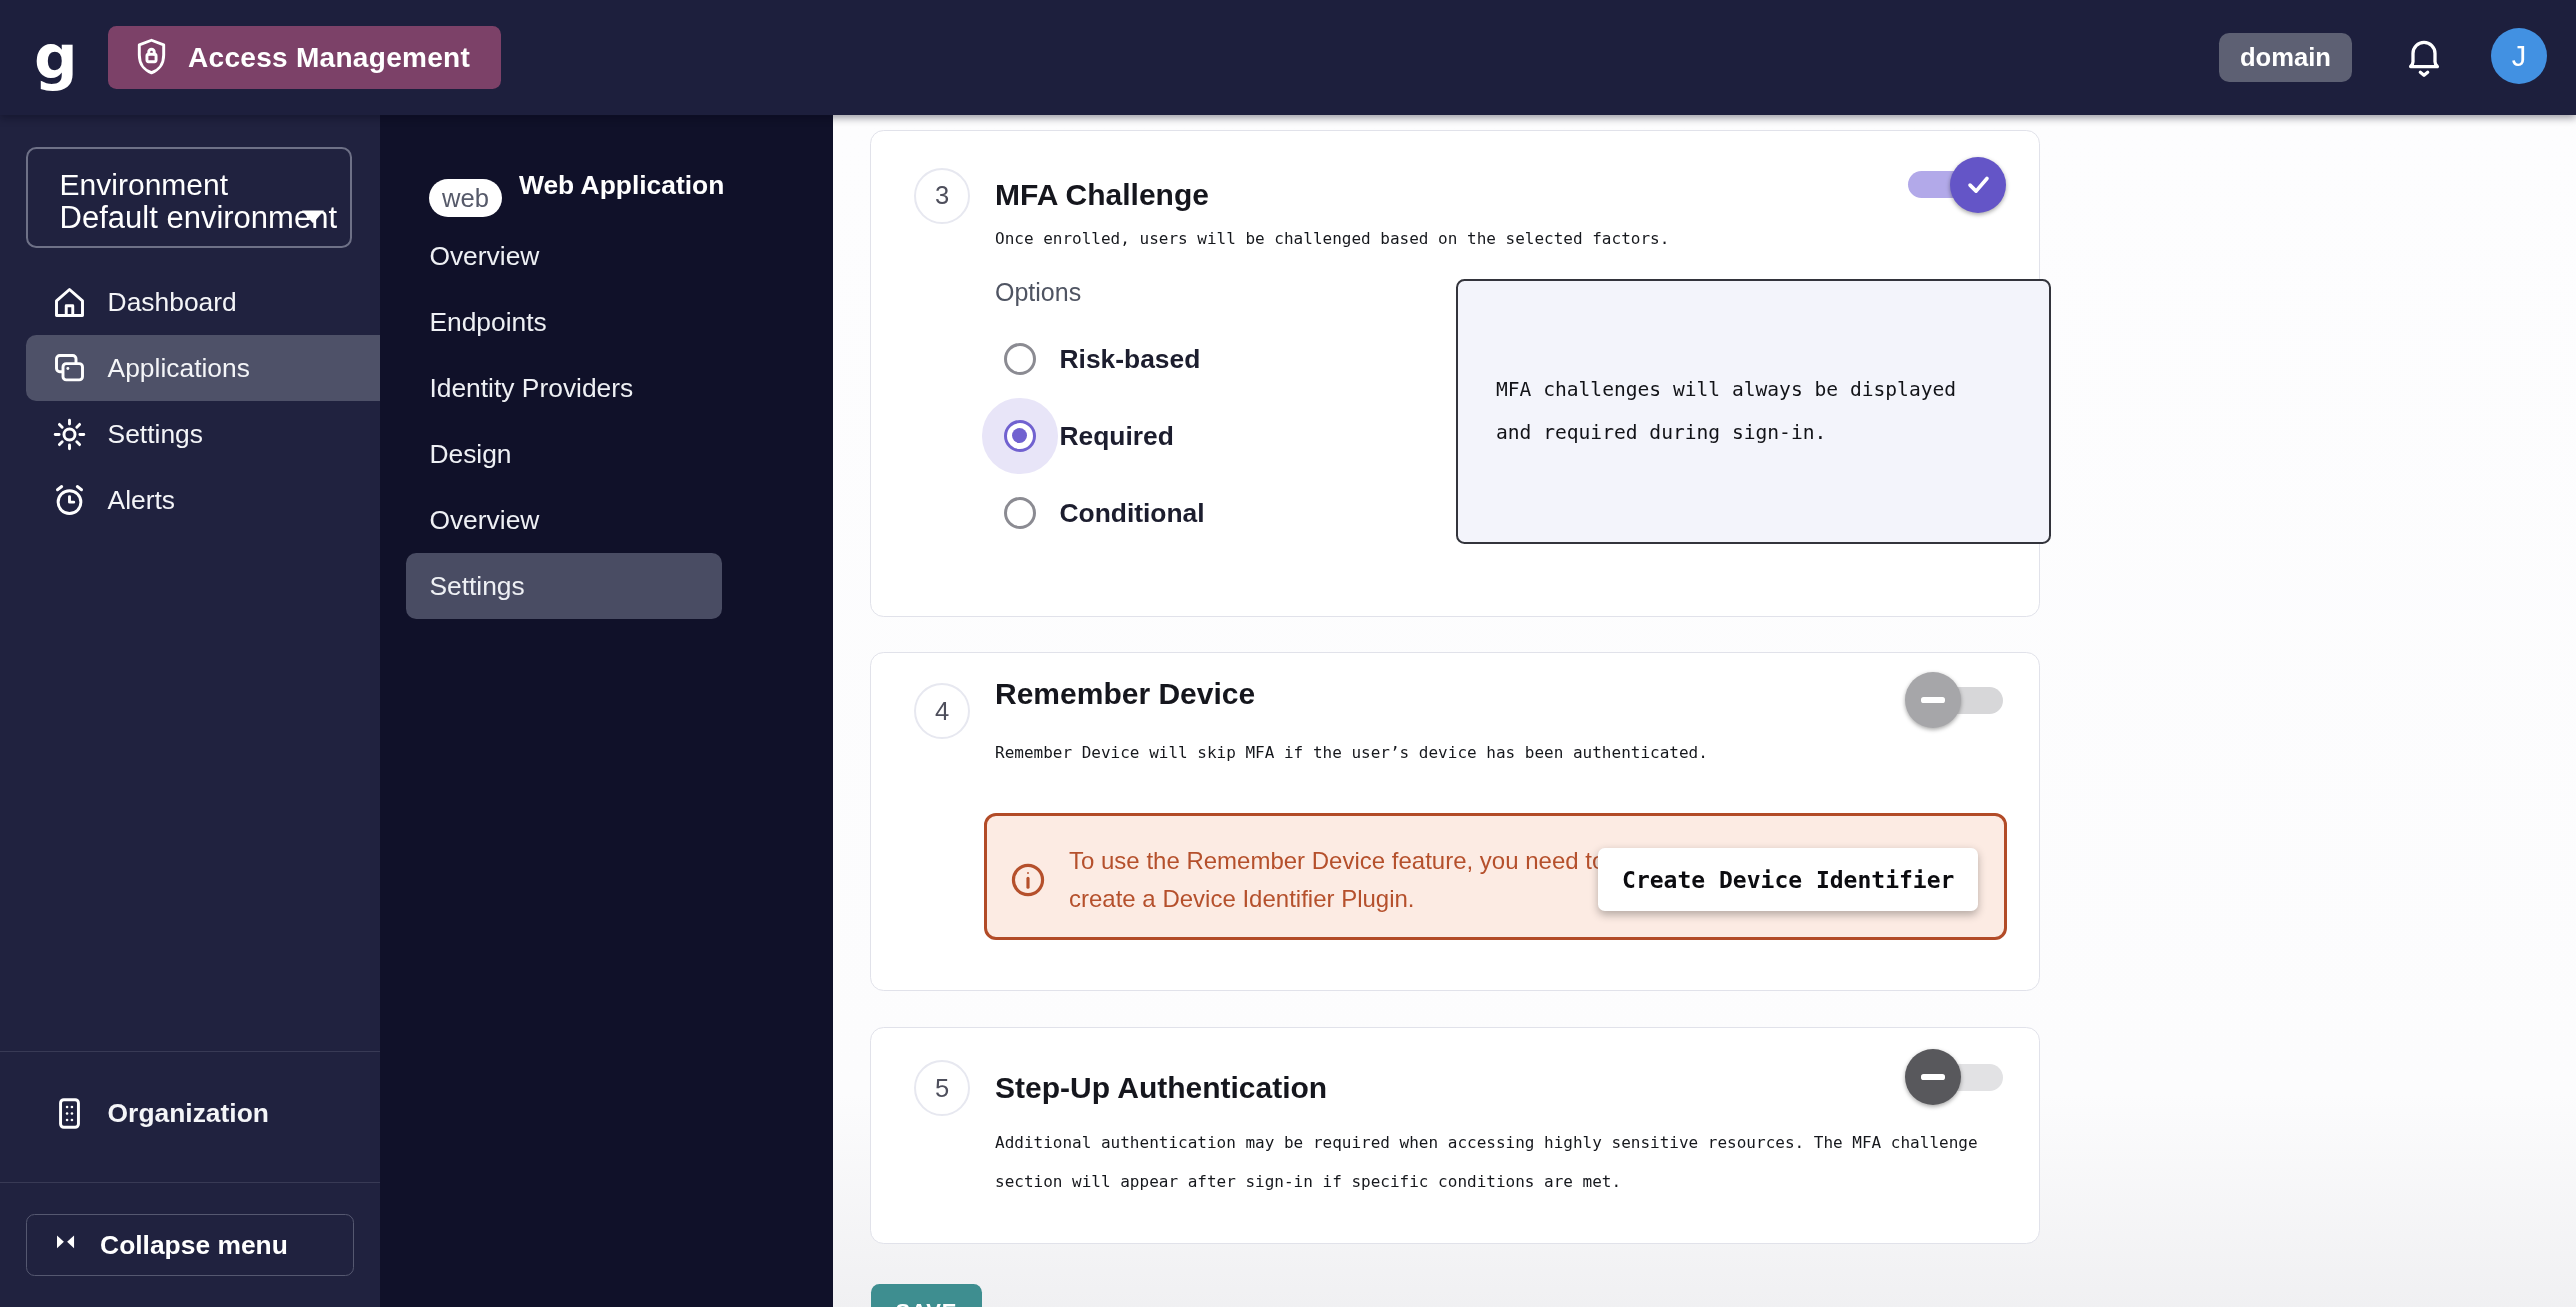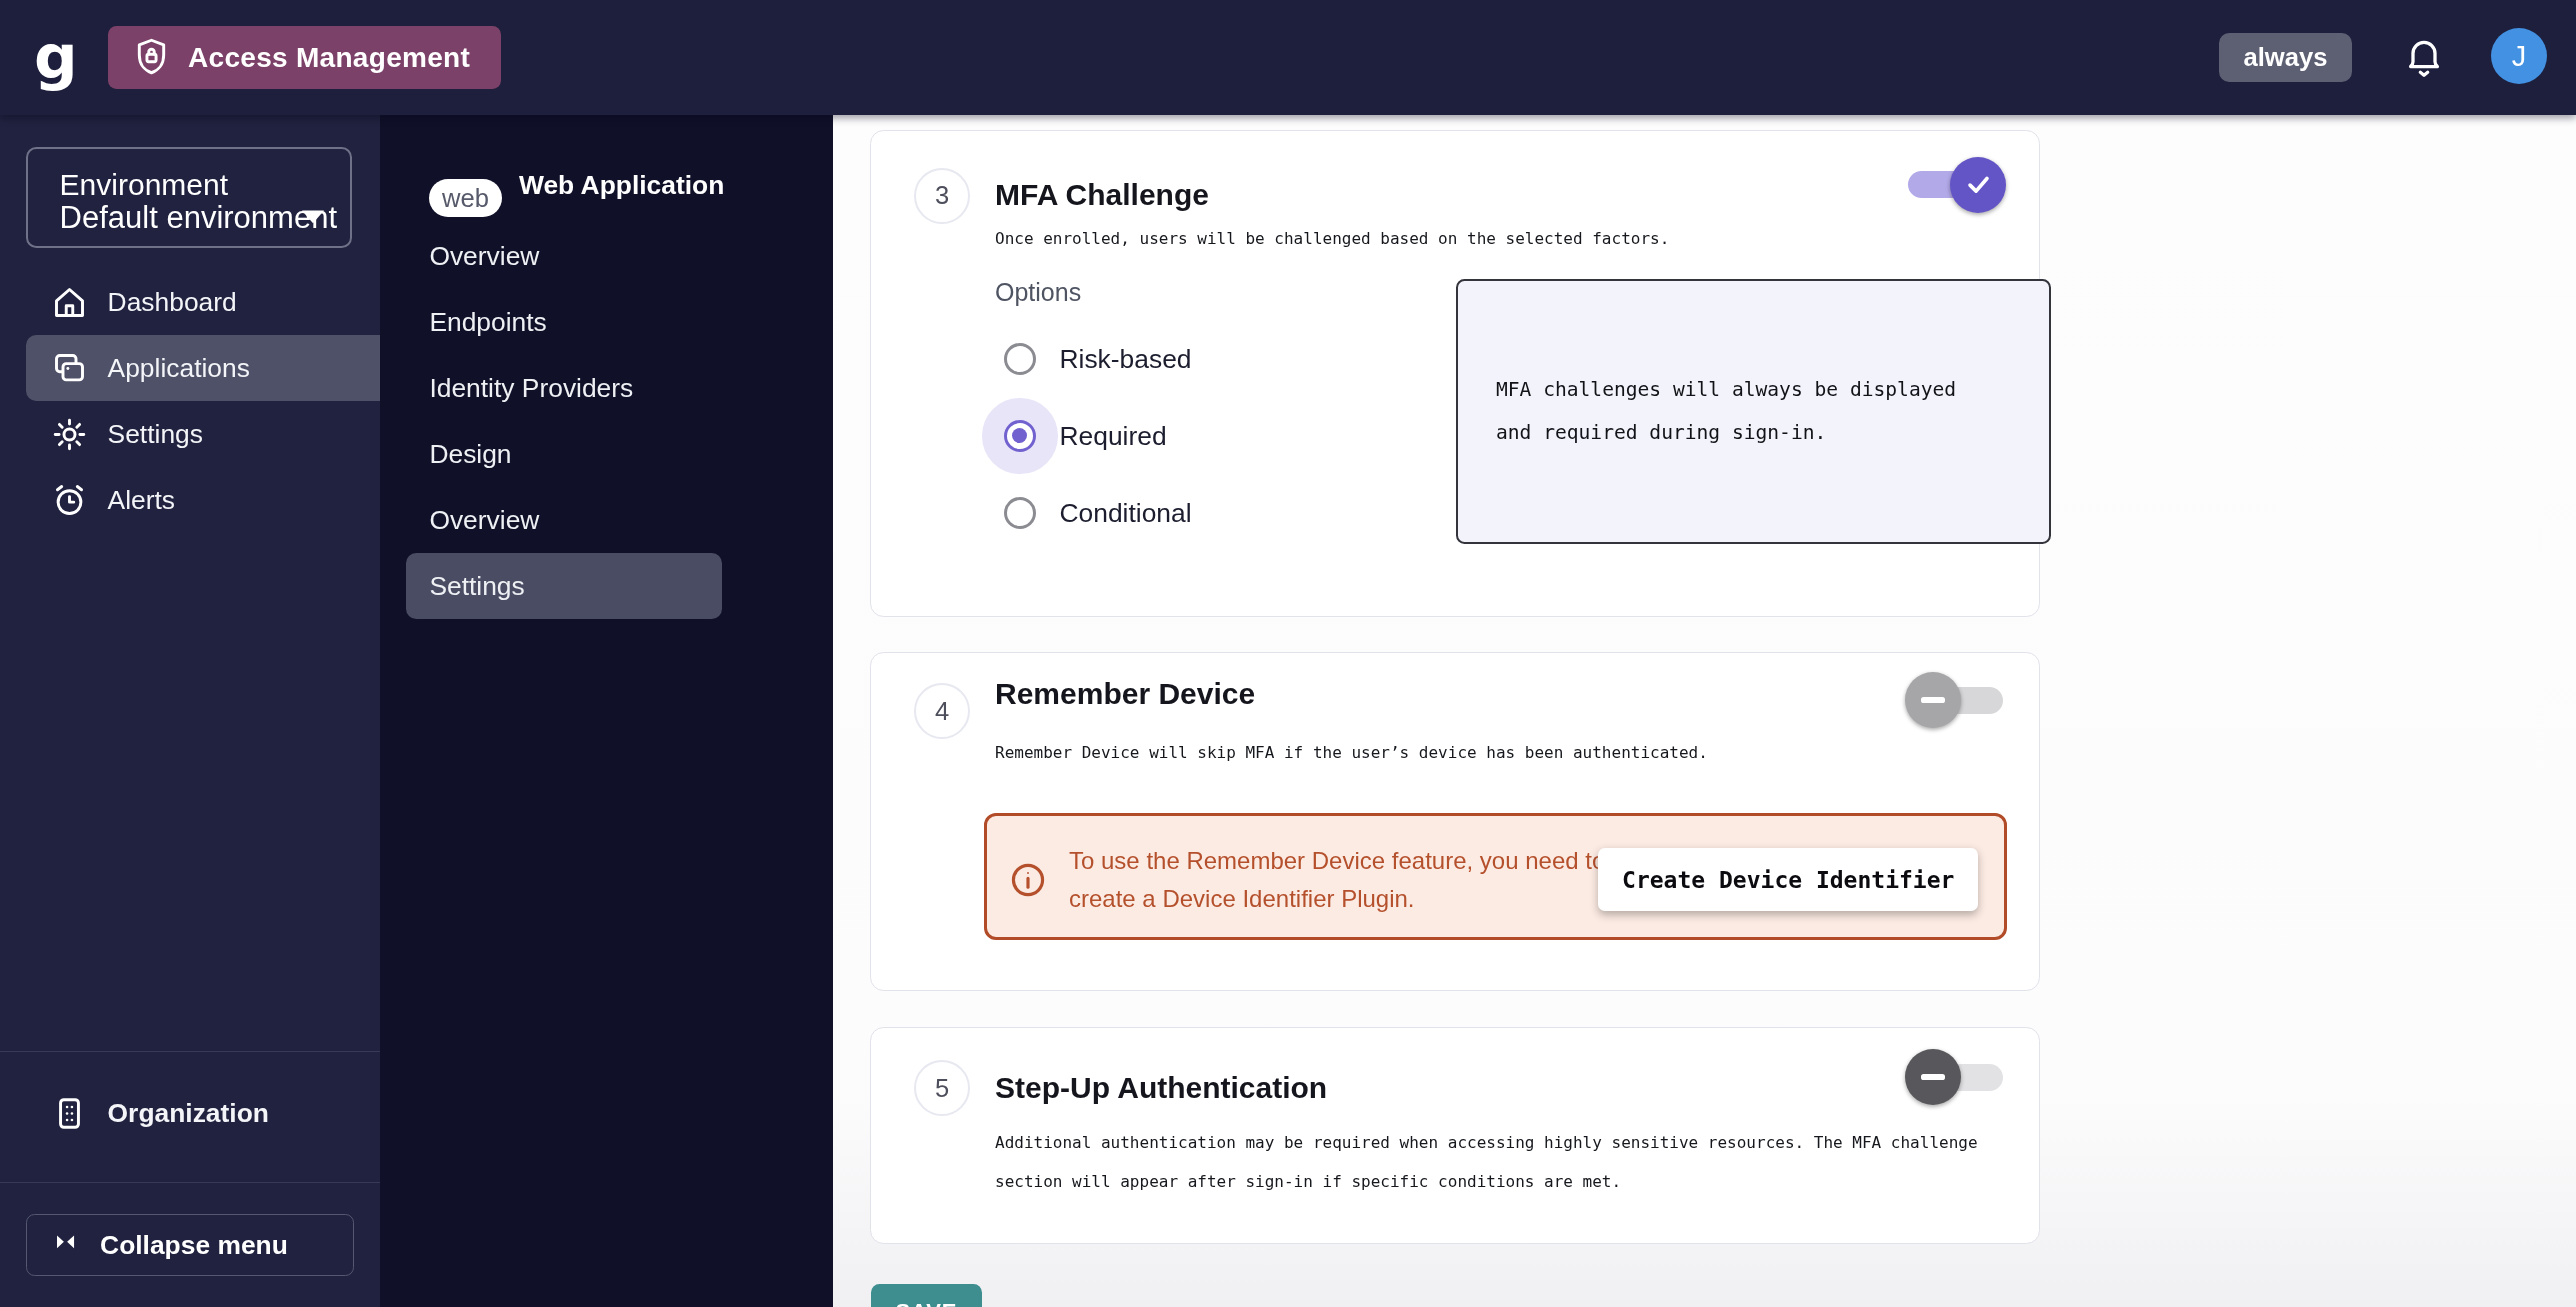--- a/index.html
+++ b/index.html
@@ -135,21 +135,21 @@
   .opt-row { position:absolute; left:124px; height:77px; display:flex; align-items:center; cursor:pointer; }
   .opt-r1 { top:190px; } .opt-r2 { top:267px; } .opt-r3 { top:344px; }
   .radio {
     width:32px; height:32px; border-radius:50%; border:3.4px solid #8b8b92;
     margin-left:8.5px; flex:0 0 32px; position:relative; background:#fff;
   }
   .opt-row.selected .radio { border-color:#7162d0; box-shadow:0 0 0 22px #e8e5f8; }
   .opt-row.selected .radio .dot {
     position:absolute; left:5.1px; top:5.1px; width:15.3px; height:15.3px; border-radius:50%; background:#7162d0;
   }
-  .opt-label { margin-left:24px; color:#1c1d2e; font-size:26.4px; }
+  .opt-label { margin-left:24px; color:#1c1d2e; font-size:26.4px;font-weight:bold; }
 
   .info-panel {
     position:absolute; left:585px; top:148px; width:595px; height:265px;
     background:#f3f4fb; border:2.6px solid #33343c; border-radius:8.5px;
   }
   .info-panel .txt {
     position:absolute; left:38px; top:87px; width:477px;
     color:#121318; font-size:19.6px; line-height:43px;
   }
 
@@ -187,21 +187,21 @@
     <span>
       <svg width="39" height="39" viewBox="0 0 24 24" fill="none" stroke="#fff" stroke-width="1.8" stroke-linejoin="round" stroke-linecap="round">
         <path d="M12 2 L19.5 4.8 V11 C19.5 16.8 16.2 20.6 12 22 C7.8 20.6 4.5 16.8 4.5 11 V4.8 Z"></path>
         <rect x="9.2" y="10.6" width="5.6" height="4.6" rx="1"></rect>
         <path d="M10.3 10.6 V9.2 a1.7 1.7 0 0 1 3.4 0 V10.6"></path>
       </svg>
     </span>
     <span class="label">Access Management</span>
   </div>
 
-  <button class="domain-btn">always</button>
+  <button class="domain-btn">domain</button>
 
   <span class="bell">
     <svg width="44" height="46" viewBox="0 0 24 24" fill="none" stroke="#fff" stroke-width="1.8" stroke-linejoin="round" stroke-linecap="round">
       <path d="M12 3.5 a6 6 0 0 1 6 6 v4.6 c0 1 .5 1.9 1.3 2.6 H4.7 C5.5 16 6 15.1 6 14.1 V9.5 a6 6 0 0 1 6-6 z"></path>
       <path d="M10 19.8 l2 1.6 2-1.6"></path>
     </svg>
   </span>
 
   <div class="avatar">J</div>
 </header>

